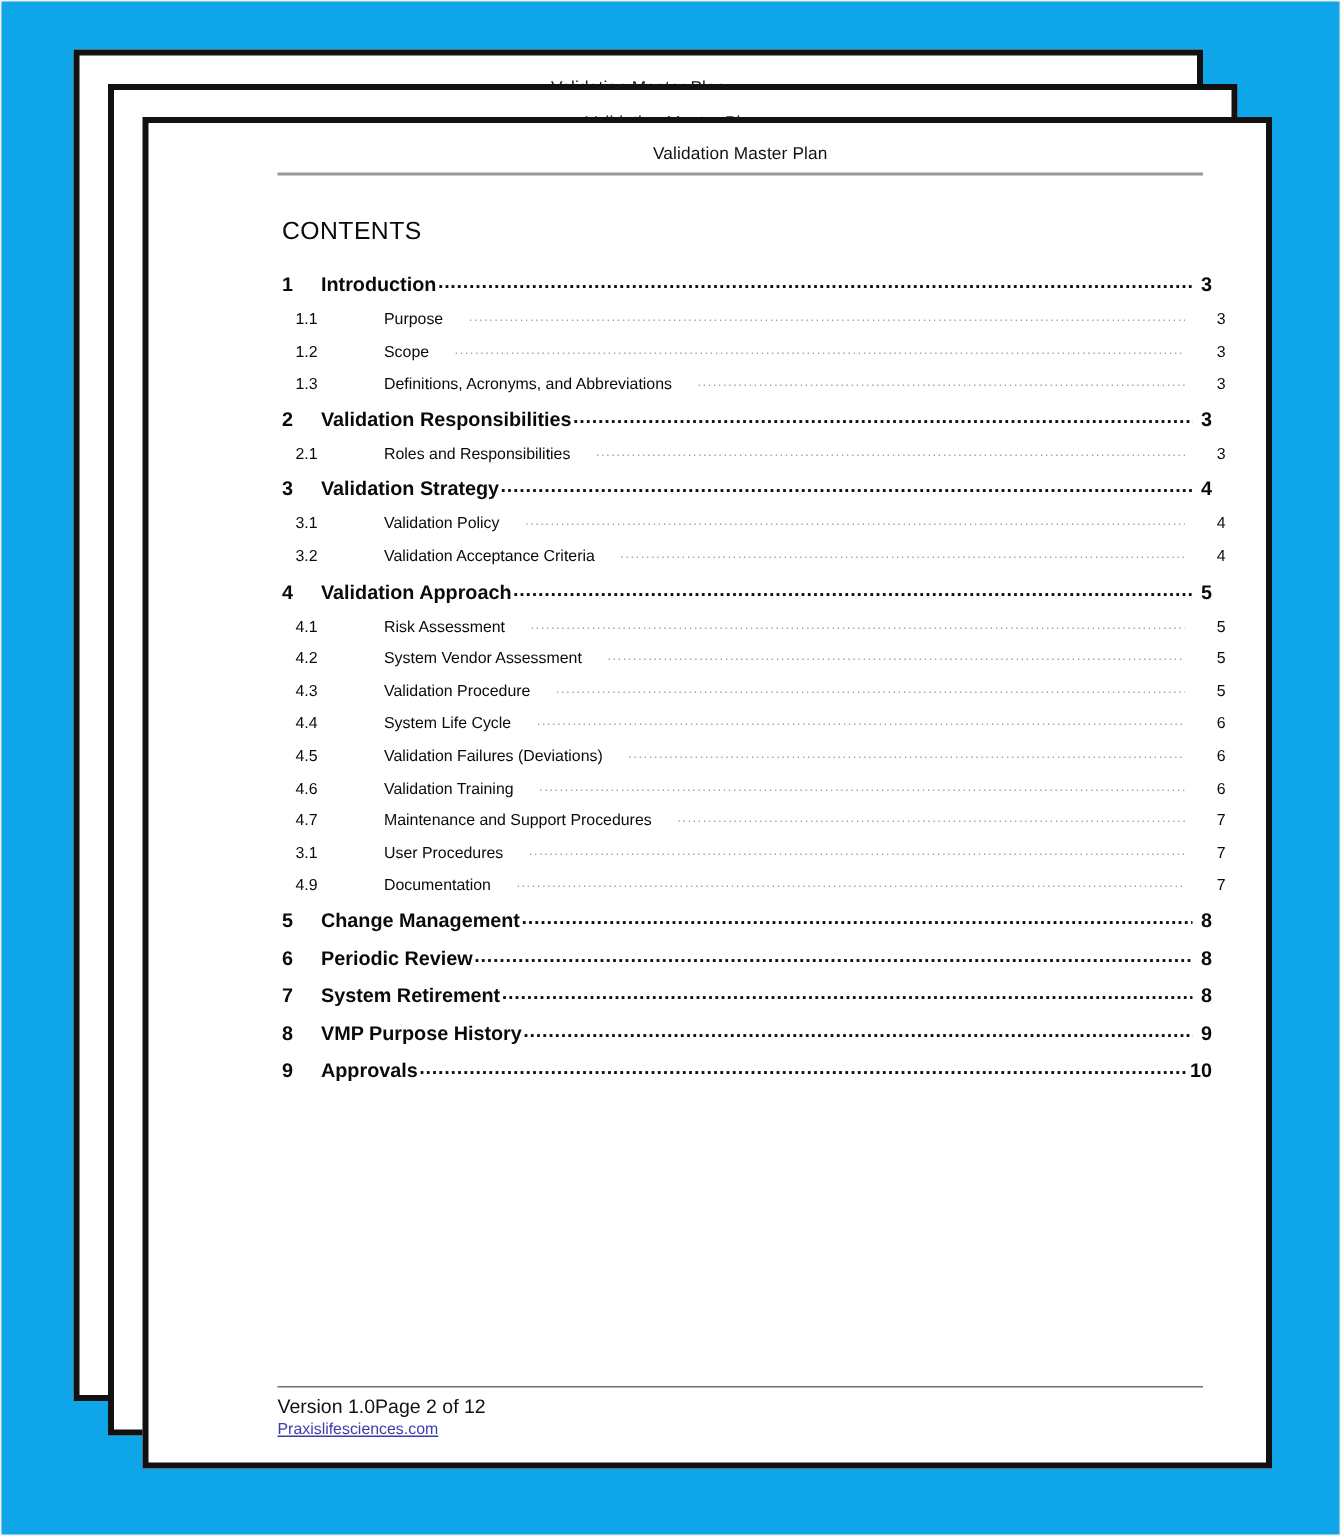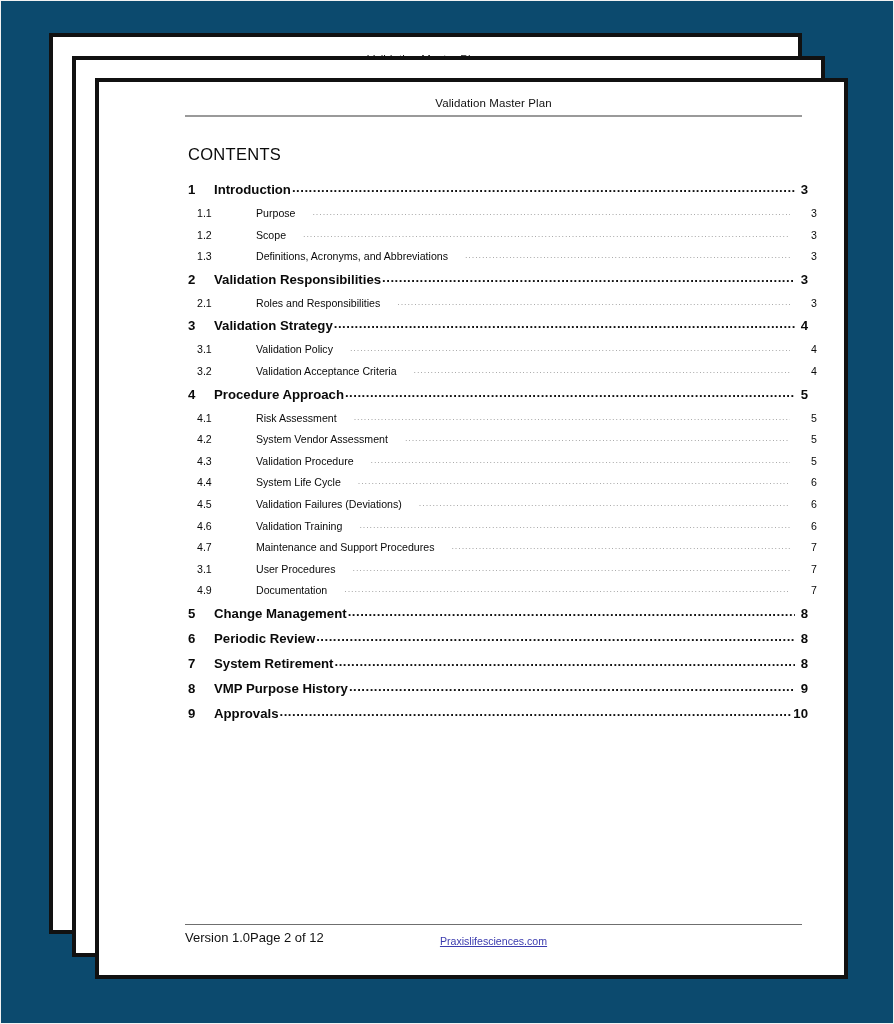--- a/index.html
+++ b/index.html
@@ -12,21 +12,21 @@
     background: #ffffff;
     font-family: "Liberation Sans", sans-serif;
     overflow: hidden;
   }
 
   
   #canvas {
     position: relative;
     width: 894px;
     height: 1024px;
-    background: #0c4a6e;
+    background: #0ea5e9;
     box-sizing: border-box;
     border: 1px solid #f2f2f2;
   }
 
   
   .sheet {
     position: absolute;
     background: #ffffff;
     border: 4px solid #111111;
     box-sizing: border-box;
@@ -188,22 +188,22 @@
     font-size: 13px;
     color: #111111;
   }
   .footer-version { flex: 0 0 auto; }
   .footer-center  { flex: 1 1 auto; text-align: center; }
   .footer-page    { flex: 0 0 auto; }
   .footer-link-row {
     position: absolute;
     left: 86px;
     right: 42px;
-    bottom: 26px;
-    text-align: center;
+    bottom: 14px;
+    text-align: left;
   }
   .footer-link {
     font-size: 10.6px;
     color: #3b3bae;
     text-decoration: underline;
     cursor: pointer;
   }
 </style>
 </head>
 <body>
@@ -278,21 +278,21 @@
             <span class="toc-page">4</span>
           </div>
           <div class="toc-row lvl2">
             <span class="toc-num">3.2</span>
             <span class="toc-label">Validation Acceptance Criteria</span>
             <span class="toc-dots">........................................................................................................................................................................................................</span>
             <span class="toc-page">4</span>
           </div>
           <div class="toc-row lvl1">
             <span class="toc-num">4</span>
-            <span class="toc-label">Procedure Approach</span>
+            <span class="toc-label">Validation Approach</span>
             <span class="toc-dots">........................................................................................................................................................................................................</span>
             <span class="toc-page">5</span>
           </div>
           <div class="toc-row lvl2">
             <span class="toc-num">4.1</span>
             <span class="toc-label">Risk Assessment</span>
             <span class="toc-dots">........................................................................................................................................................................................................</span>
             <span class="toc-page">5</span>
           </div>
           <div class="toc-row lvl2">

